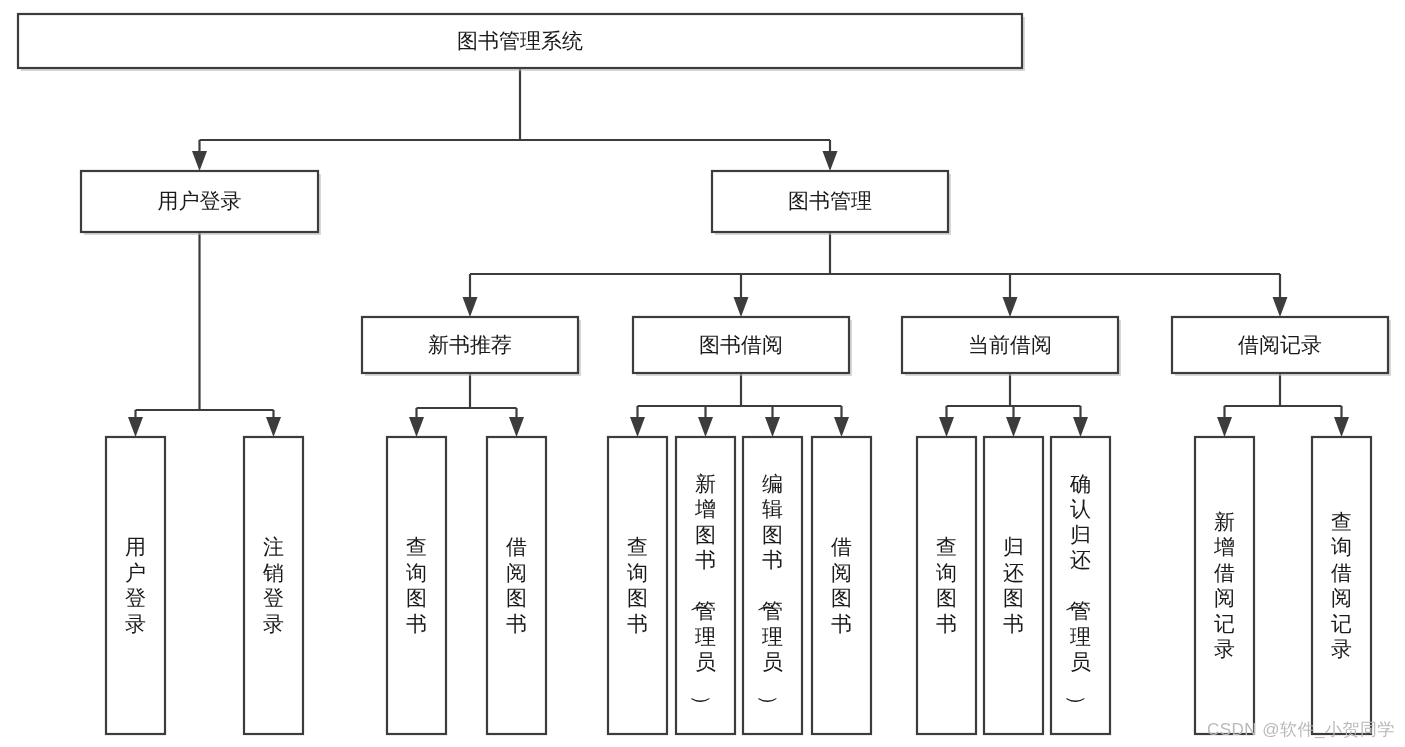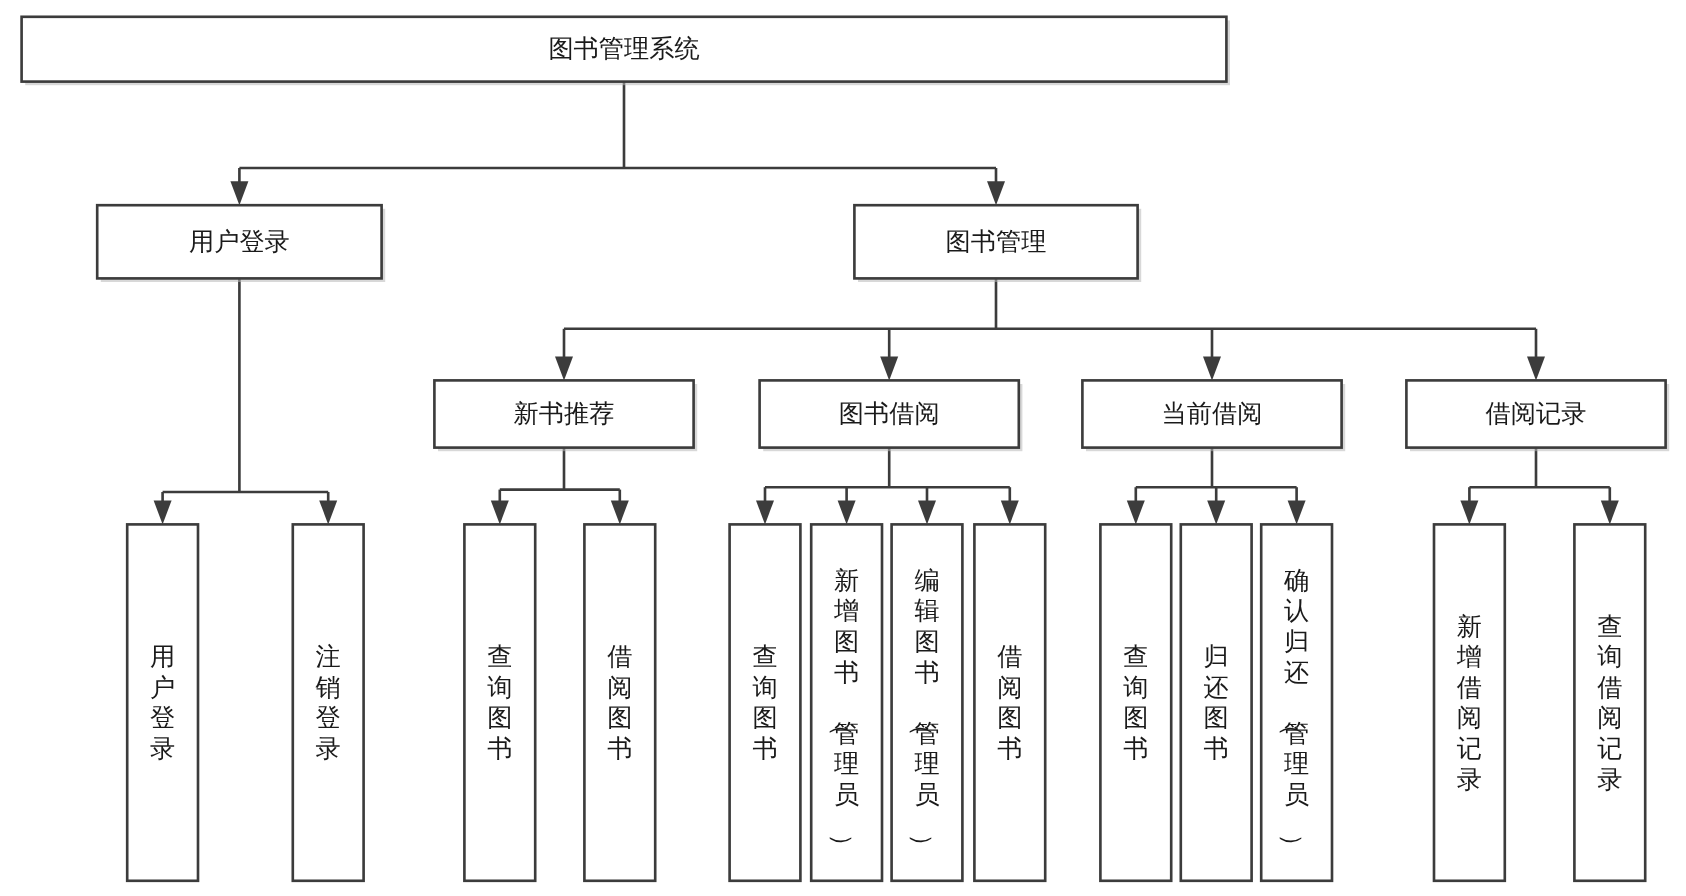--- a/index.html
+++ b/index.html
@@ -227,13 +227,14 @@
         <g>
           <rect x="1195" y="437" width="59" height="297" class="node-box"></rect>
           <text x="1224.5" y="528.89" class="node-label-v"><tspan x="1224.5" dy="0">新</tspan><tspan x="1224.5" dy="25.5">增</tspan><tspan x="1224.5" dy="25.5">借</tspan><tspan x="1224.5" dy="25.5">阅</tspan><tspan x="1224.5" dy="25.5">记</tspan><tspan x="1224.5" dy="25.5">录</tspan></text>
         </g>
         <g>
           <rect x="1312" y="437" width="59" height="297" class="node-box"></rect>
           <text x="1341.5" y="528.89" class="node-label-v"><tspan x="1341.5" dy="0">查</tspan><tspan x="1341.5" dy="25.5">询</tspan><tspan x="1341.5" dy="25.5">借</tspan><tspan x="1341.5" dy="25.5">阅</tspan><tspan x="1341.5" dy="25.5">记</tspan><tspan x="1341.5" dy="25.5">录</tspan></text>
         </g>
       </g>
   </svg>
+  <div class="watermark-text">CSDN @软件_小贺同学</div>
 </div>
 
 </body></html>

